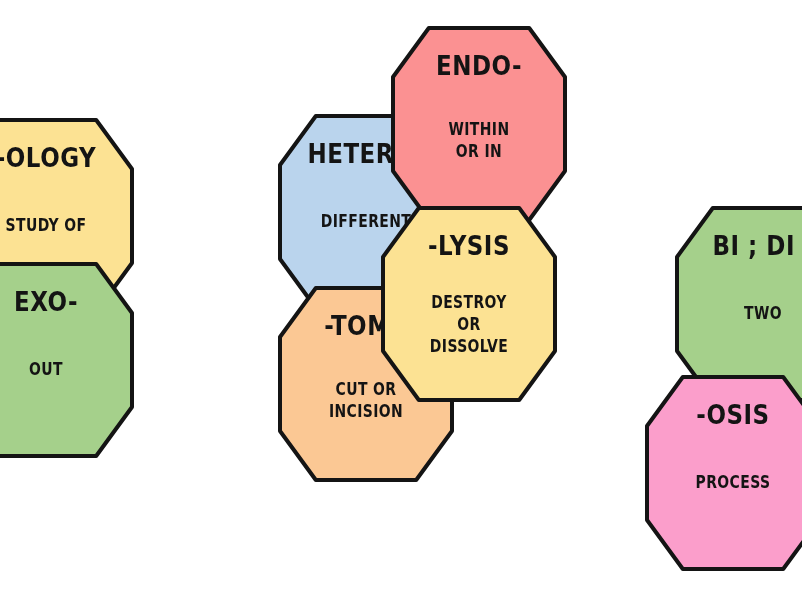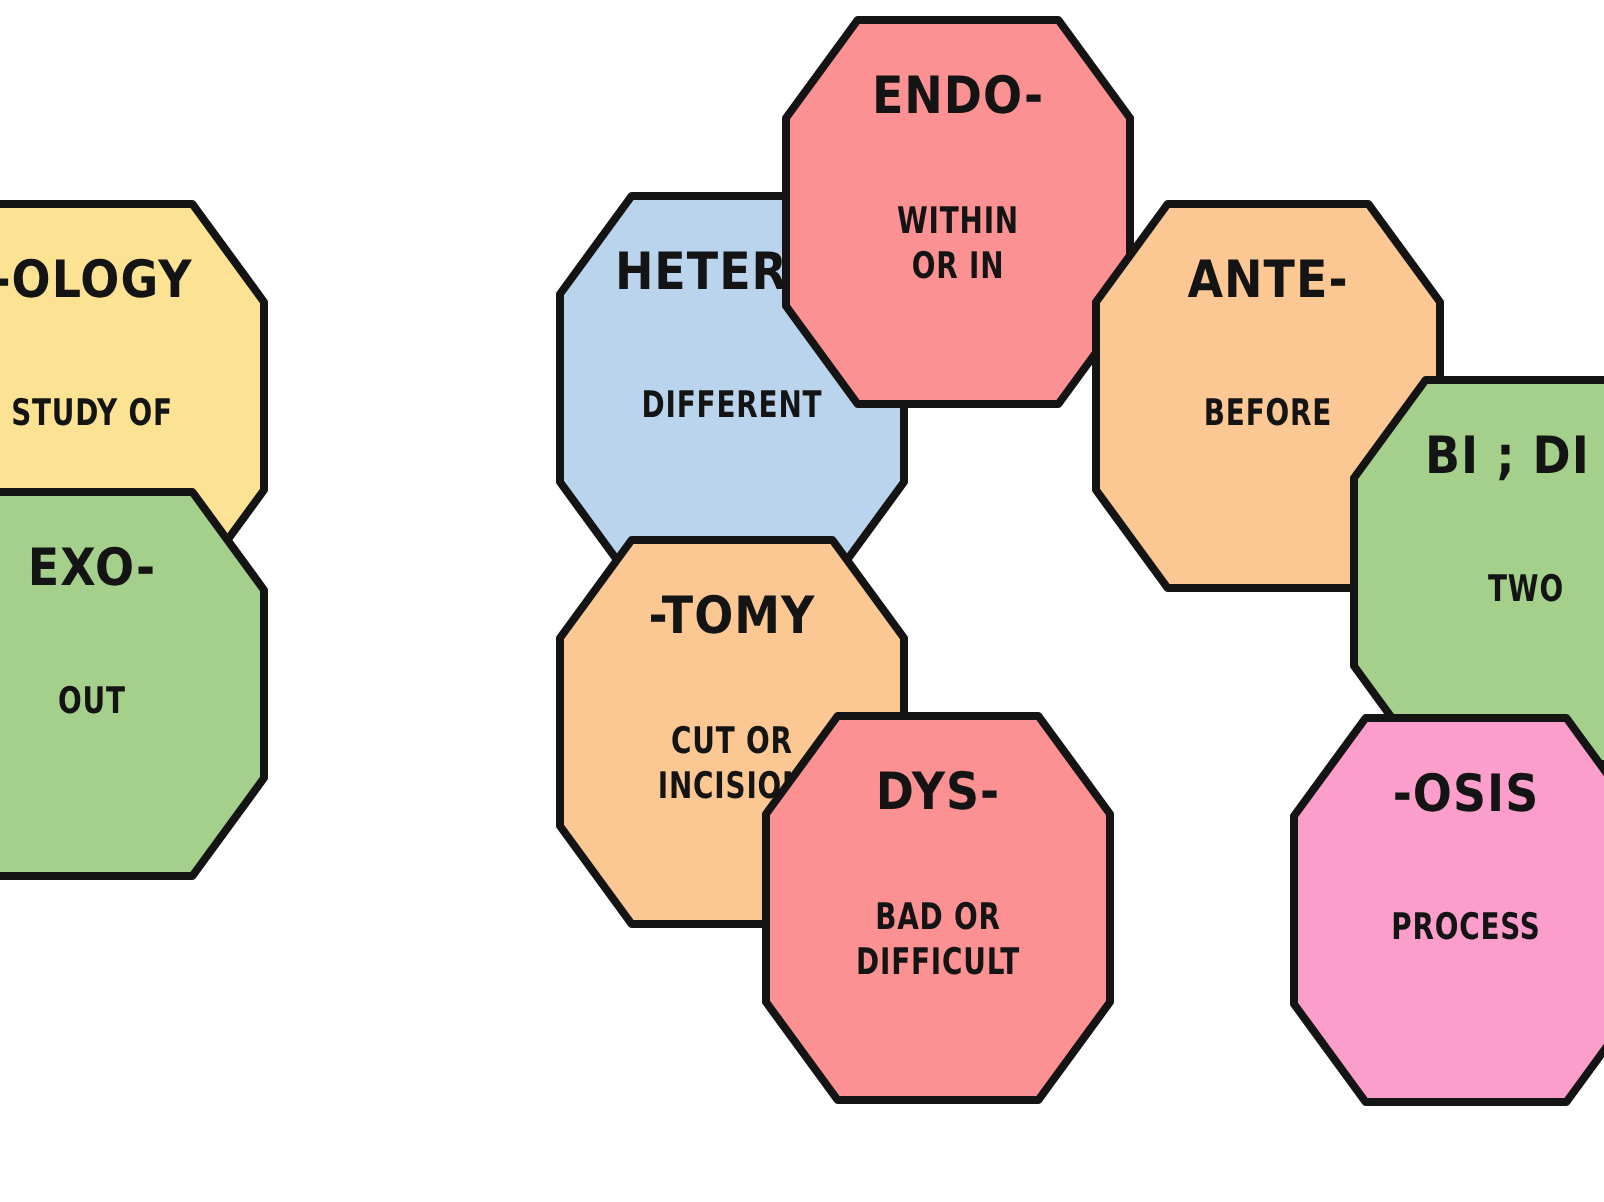--- a/index.html
+++ b/index.html
@@ -21,20 +21,21 @@
     left: 0;
     top: 0;
     width: 802px;
     height: 601px;
   }
 
   .hex-cell {
     position: absolute;
     width: 176px;
     height: 196px;
+    margin-top: 18px;
   }
 
   .hex-shape {
     position: absolute;
     left: 0;
     top: 0;
     width: 176px;
     height: 196px;
     display: block;
   }
@@ -108,34 +109,28 @@
 INCISION</div>
     </div>
     <div class="hex-cell" style="left: 391px; top: 8px;">
       <svg class="hex-shape" viewBox="0 0 176 196" width="176" height="196">
         <polygon points="37.8,2.0 138.2,2.0 174.0,51.0 174.0,145.0 138.2,194.0 37.8,194.0 2.0,145.0 2.0,51.0" fill="#FB9192" stroke="#141414" stroke-width="4" stroke-linejoin="round"></polygon>
       </svg>
       <div class="hex-label hex-term">ENDO-</div>
       <div class="hex-label hex-def def-2">WITHIN
 OR IN</div>
     </div>
-    <div class="hex-cell" style="left: 381px; top: 356px;">
+    <div class="hex-cell" style="left: 381px; top: 188px;">
       <svg class="hex-shape" viewBox="0 0 176 196" width="176" height="196">
-        <polygon points="37.8,2.0 138.2,2.0 174.0,51.0 174.0,145.0 138.2,194.0 37.8,194.0 2.0,145.0 2.0,51.0" fill="#FB9192" stroke="#141414" stroke-width="4" stroke-linejoin="round"></polygon>
+        <polygon points="37.8,2.0 138.2,2.0 174.0,51.0 174.0,145.0 138.2,194.0 37.8,194.0 2.0,145.0 2.0,51.0" fill="#FCE293" stroke="#141414" stroke-width="4" stroke-linejoin="round"></polygon>
       </svg>
-      <div class="hex-label hex-term">DYS-</div>
-      <div class="hex-label hex-def def-2">BAD OR
-DIFFICULT</div>
-    </div>
-    <div class="hex-cell" style="left: 546px; top: 100px;">
-      <svg class="hex-shape" viewBox="0 0 176 196" width="176" height="196">
-        <polygon points="37.8,2.0 138.2,2.0 174.0,51.0 174.0,145.0 138.2,194.0 37.8,194.0 2.0,145.0 2.0,51.0" fill="#FBC894" stroke="#141414" stroke-width="4" stroke-linejoin="round"></polygon>
-      </svg>
-      <div class="hex-label hex-term">ANTE-</div>
-      <div class="hex-label hex-def def-1">BEFORE</div>
+      <div class="hex-label hex-term">-LYSIS</div>
+      <div class="hex-label hex-def def-3">DESTROY
+OR
+DISSOLVE</div>
     </div>
     <div class="hex-cell" style="left: 675px; top: 188px;">
       <svg class="hex-shape" viewBox="0 0 176 196" width="176" height="196">
         <polygon points="37.8,2.0 138.2,2.0 174.0,51.0 174.0,145.0 138.2,194.0 37.8,194.0 2.0,145.0 2.0,51.0" fill="#A5D08B" stroke="#141414" stroke-width="4" stroke-linejoin="round"></polygon>
       </svg>
       <div class="hex-label hex-term">BI ; DI -</div>
       <div class="hex-label hex-def def-1">TWO</div>
     </div>
     <div class="hex-cell" style="left: 645px; top: 357px;">
       <svg class="hex-shape" viewBox="0 0 176 196" width="176" height="196">

